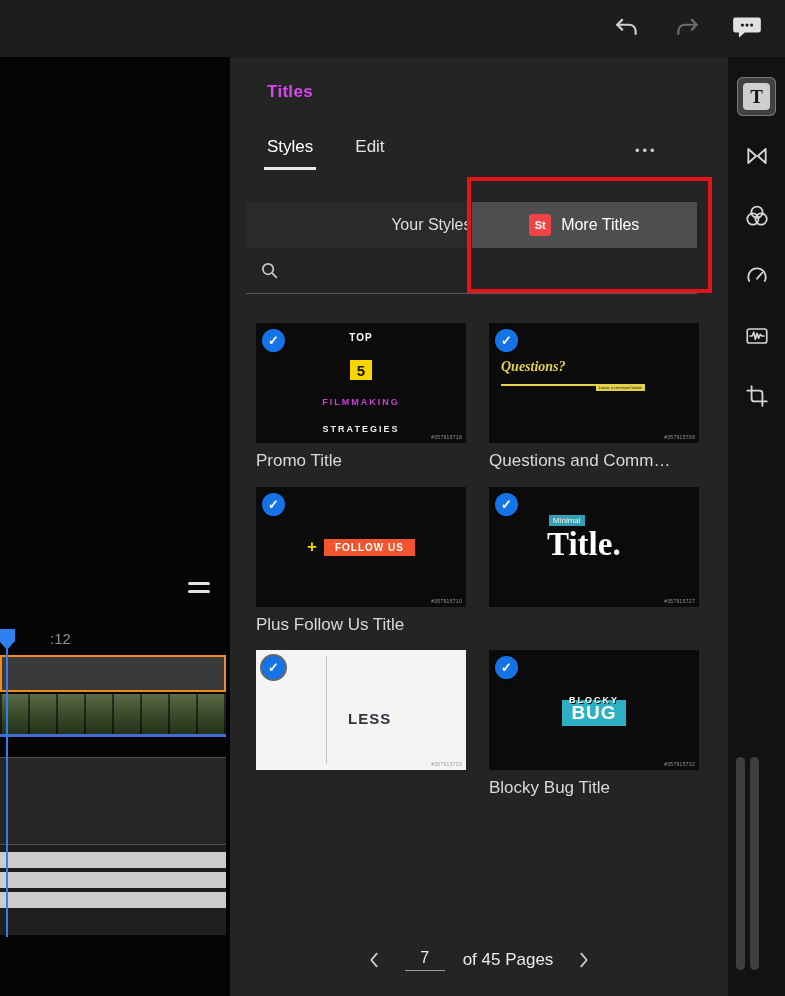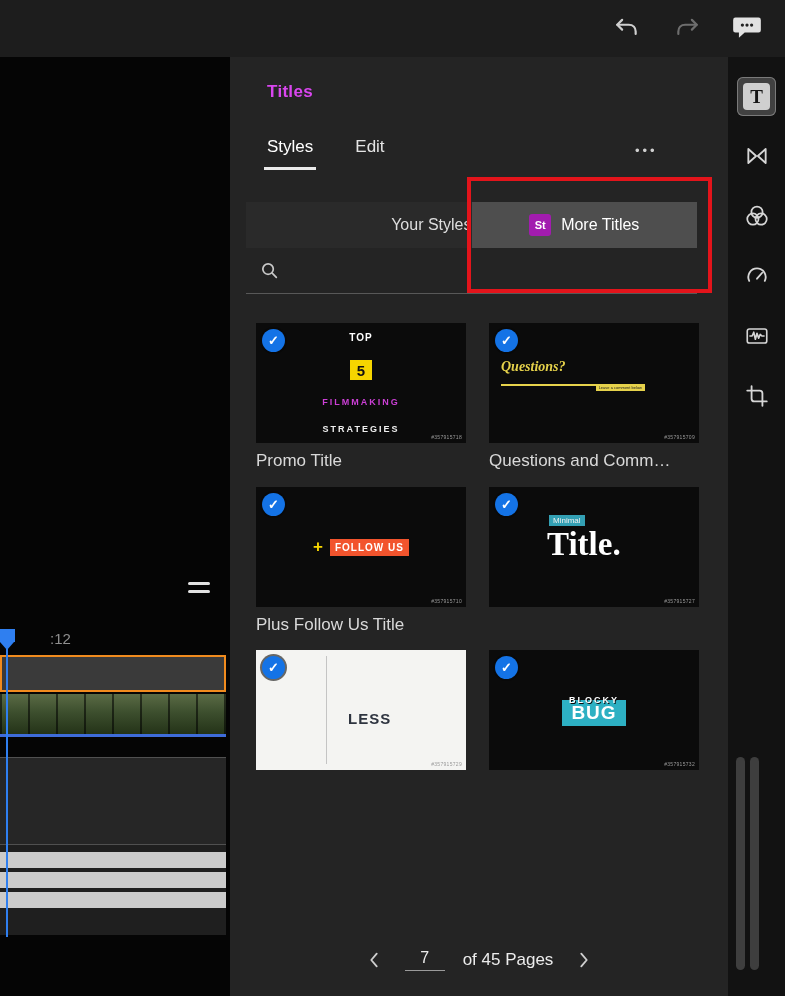--- a/index.html
+++ b/index.html
@@ -41,21 +41,21 @@
   .panel-title { position:absolute; left:37px; top:25px; font-size:17px; font-weight:bold; color:#d946ef; letter-spacing:.3px; }
   .tabs { position:absolute; left:37px; top:80px; display:flex; gap:42px; font-size:17px; }
   .tab { position:relative; color:#e4e4e4; padding-bottom:13px; background:none; border:none; font-size:17px; font-family:inherit; cursor:pointer; }
   .tab.active { color:#fff; }
   .tab.active::after { content:""; position:absolute; left:-3px; right:-3px; bottom:0; height:3px; background:#eaeaea; }
   .ellipsis { position:absolute; left:405px; top:86px; color:#cfcfcf; font-size:13px; letter-spacing:3px; background:none; border:none; cursor:pointer; }
 
   .seg { position:absolute; left:16px; top:145px; width:451px; height:46px; display:flex; }
   .seg-left { flex:1; background:#2a2a2a; border:none; color:#dedede; font-size:16px; font-family:inherit; display:flex; align-items:center; justify-content:flex-end; cursor:pointer; }
   .seg-right { flex:1; background:#4e4e4e; border:none; color:#fff; font-size:16px; font-family:inherit; display:flex; align-items:center; justify-content:center; gap:10px; cursor:pointer; }
-  .st-badge { width:22px; height:22px; background:#a21caf; border-radius:3px; color:#fff; font-size:11px; font-weight:bold; display:flex; align-items:center; justify-content:center; }
+  .st-badge { width:22px; height:22px; background:#ef4444; border-radius:3px; color:#fff; font-size:11px; font-weight:bold; display:flex; align-items:center; justify-content:center; }
 
   .search-row { position:absolute; left:16px; top:191px; width:451px; height:46px; border-bottom:1px solid #585858; display:flex; align-items:center; }
   .search-icon { margin-left:14px; display:flex; }
   .search-input { flex:1; background:transparent; border:none; outline:none; color:#eee; font-size:15px; margin:0 10px; font-family:inherit; }
 
   
   .card { position:absolute; width:210px; cursor:pointer; }
   .thumb { position:relative; width:210px; height:120px; background:#0b0b0b; overflow:hidden; }
   .check { position:absolute; top:6px; left:6px; width:23px; height:23px; border-radius:50%; background:#1473e6; color:#fff; font-size:13px; font-weight:bold; display:flex; align-items:center; justify-content:center; box-shadow:0 0 0 2px rgba(8,8,8,.6); z-index:3; cursor:pointer; }
   .wm { position:absolute; right:4px; bottom:3px; font-size:5px; color:#9a9a9a; letter-spacing:.3px; z-index:2; }
@@ -67,21 +67,21 @@
   .promo-l1 { color:#cc3fd6; font-size:9px; font-weight:bold; letter-spacing:2px; }
   .promo-l2 { color:#efefef; font-size:9px; font-weight:bold; letter-spacing:2px; }
 
   .q-wrap { position:absolute; left:12px; top:34px; width:154px; }
   .q-title { color:#e6d24b; font-style:italic; font-weight:bold; font-size:14px; font-family:"Liberation Serif", serif; }
   .q-bar { margin-top:9px; width:144px; height:2px; background:#e6d24b; position:relative; }
   .q-sub { position:absolute; right:0; top:0; background:#e6d24b; color:#222; font-size:4px; padding:1px 3px; white-space:nowrap; }
 
   .f-wrap { position:absolute; inset:0; display:flex; align-items:center; justify-content:center; gap:7px; }
   .f-plus { color:#f6d500; font-size:17px; font-weight:bold; }
-  .f-box { background:#f2542d; color:#fff; font-size:10px; font-weight:bold; letter-spacing:1px; padding:3px 5px; }
+  .f-box { background:#f2542d; color:#fff; font-size:10px; font-weight:bold; letter-spacing:1px; padding:3px 11px; }
 
   .m-wrap { position:absolute; left:58px; top:28px; display:flex; flex-direction:column; align-items:flex-start; }
   .m-tag { background:#33a0b4; color:#f0f0f0; font-size:8px; padding:1px 4px; margin-left:2px; }
   .m-title { color:#fff; font-family:"Liberation Serif", serif; font-weight:bold; font-size:33px; line-height:1.1; }
 
   .bp-bg { position:absolute; inset:0; background:#f4f4f2; }
   .bp-line { position:absolute; left:70px; top:6px; bottom:6px; width:1px; background:#c4c4c4; }
   .bp-text { position:absolute; left:92px; top:20px; display:flex; flex-direction:column; align-items:flex-start; gap:2px; }
   .bp-l1, .bp-l2 { color:#2e3440; font-weight:bold; font-size:15px; letter-spacing:1px;margin-top:40px; }
   .bp-l3 { background:#8392ab; color:#fff; font-weight:bold; font-size:15px; letter-spacing:1px; padding:1px 6px; }
@@ -248,20 +248,21 @@
 
     <figure class="card" style="left:259px;top:593px">
       <div class="thumb">
         <span class="check">✓</span>
         <div class="bug-wrap">
           <span class="bug-top">BLOCKY</span>
           <span class="bug-box">BUG</span>
         </div>
         <span class="wm">#357915732</span>
       </div>
+      <figcaption class="card-label">Blocky Bug Title</figcaption>
     </figure>
 
     <div class="pagination">
       <button class="page-btn">
         <svg width="14" height="20" viewBox="0 0 14 22" fill="none" stroke="#cfcfcf" stroke-width="2" stroke-linecap="round" stroke-linejoin="round">
           <polyline points="10,4 4,11 10,18"></polyline>
         </svg>
       </button>
       <input class="page-input" value="7" style="">
       <span class="page-label">of 45 Pages</span>

